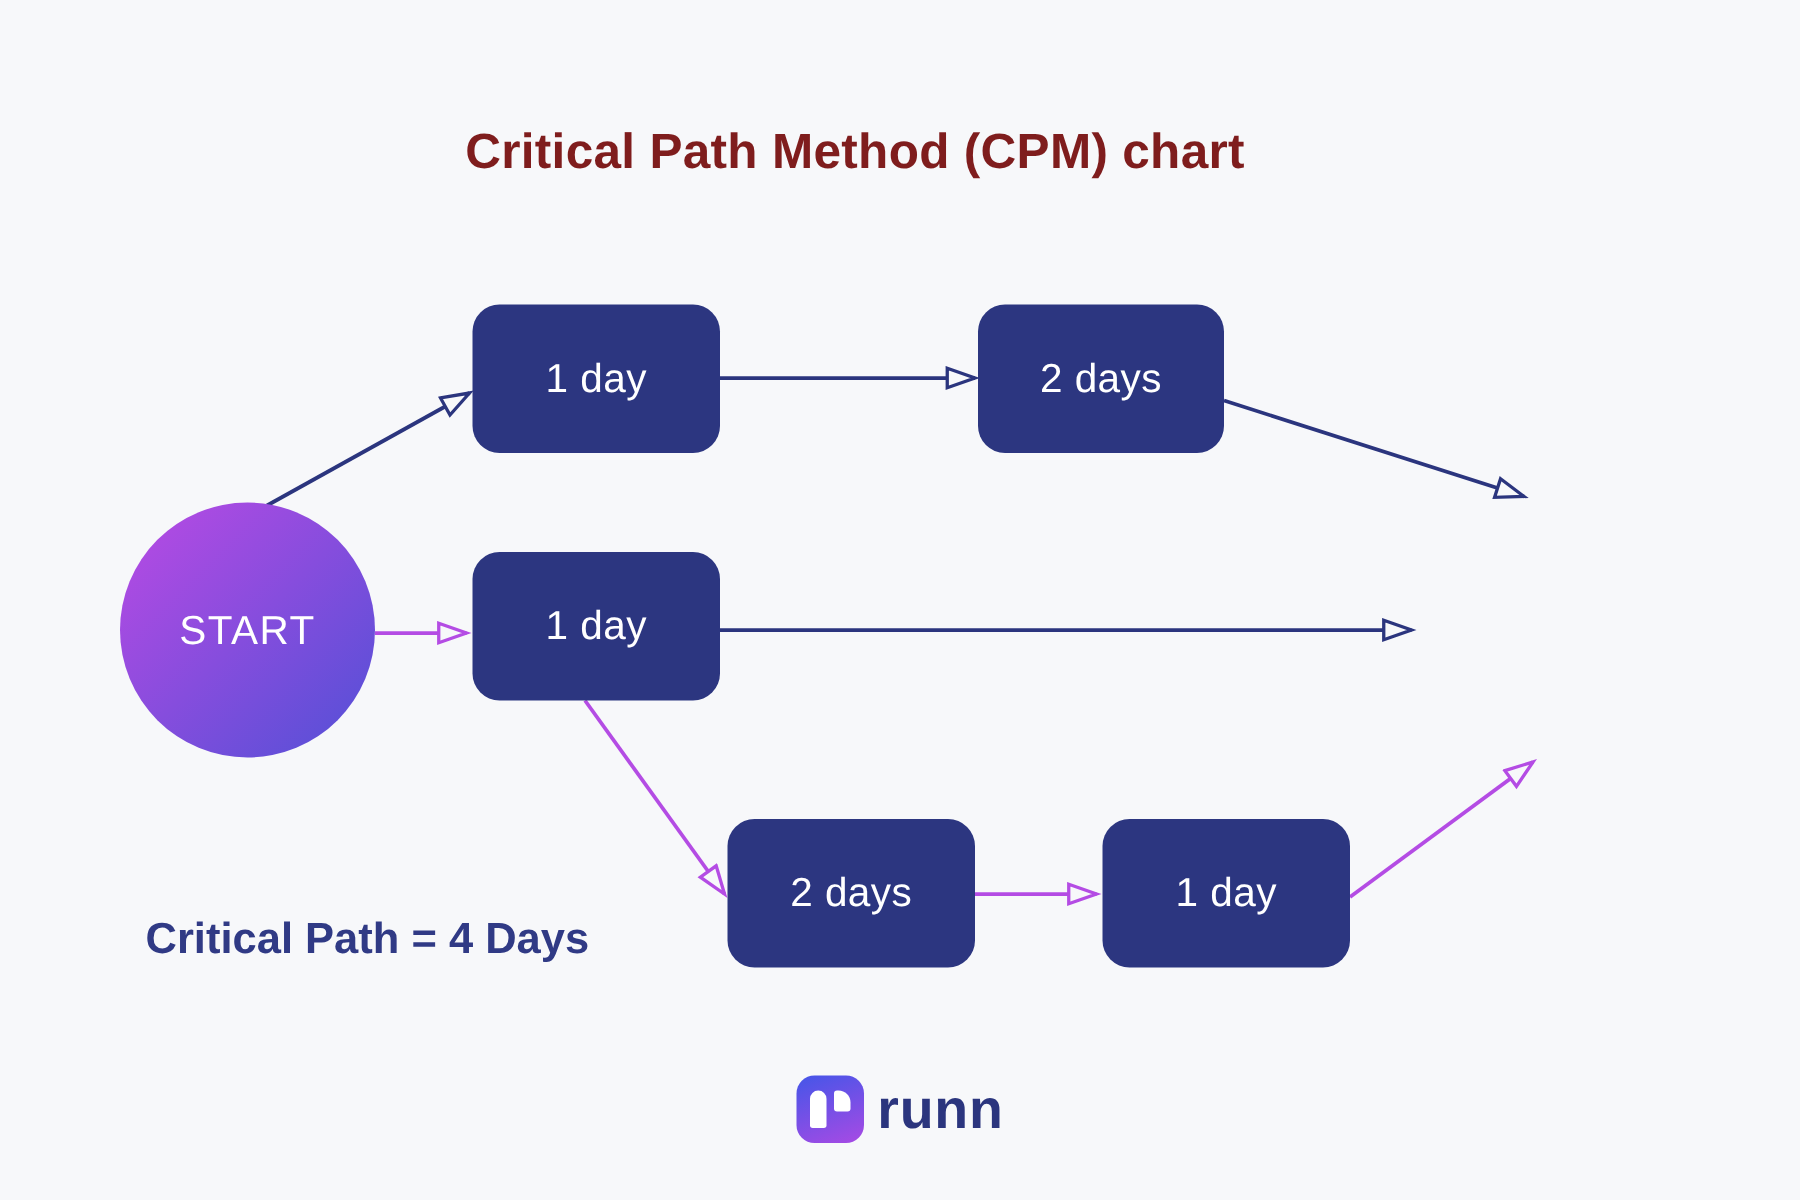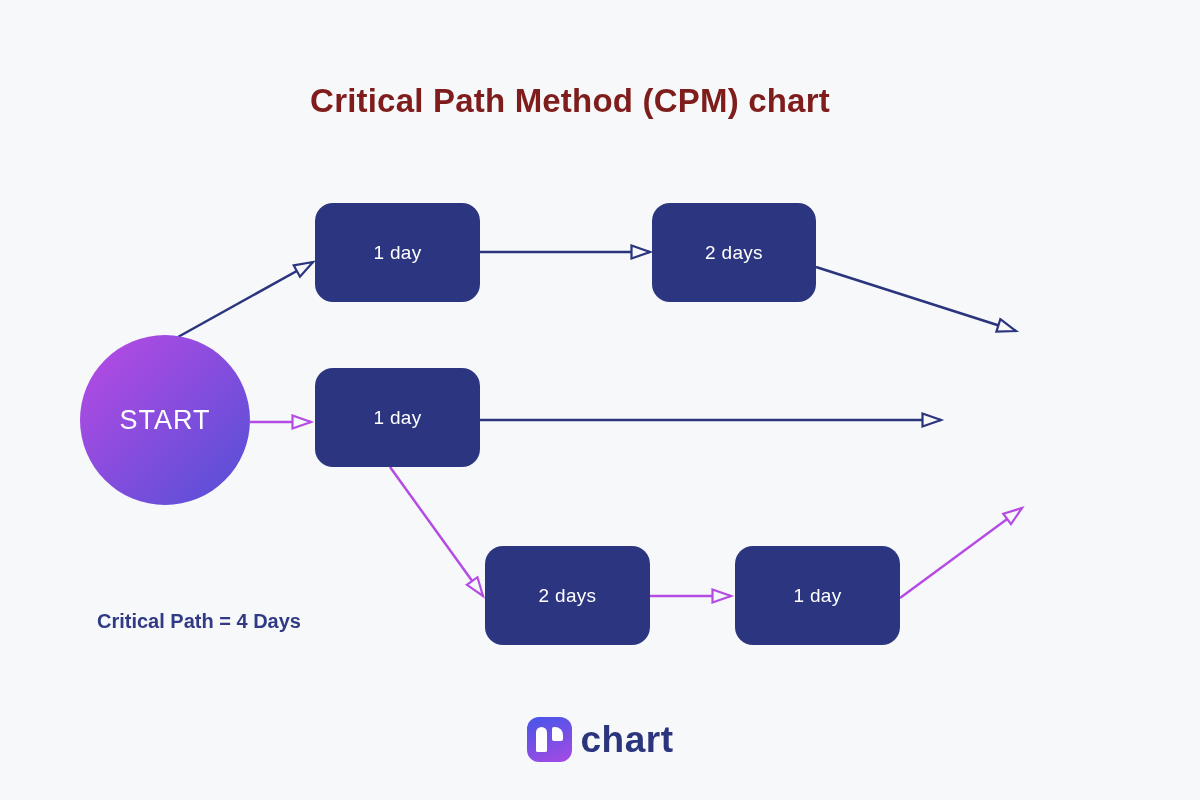--- a/index.html
+++ b/index.html
@@ -24,21 +24,21 @@
 
   svg.edges { position: absolute; inset: 0; width: 1200px; height: 800px; }
 
   .node-box {
     position: absolute;
     width: 165px; height: 99px;
     background: #2c3680;
     border-radius: 18px;
     display: flex; align-items: center; justify-content: center;
     color: #ffffff;
-    font-size: 19px;
+    font-size: 27px;
     letter-spacing: 0.3px;
   }
   .node-circle {
     position: absolute;
     border-radius: 50%;
     background: linear-gradient(135deg, #bb4ae4 0%, #5150d6 100%);
     display: flex; align-items: center; justify-content: center;
     color: #ffffff;
     font-size: 27px;
     letter-spacing: 1px;
@@ -48,21 +48,21 @@
 
   #node-task-top-1    { left: 315px; top: 203px; }
   #node-task-top-2    { left: 652px; top: 203px; width: 164px; }
   #node-task-mid-1    { left: 315px; top: 368px; }
   #node-task-bottom-1 { left: 485px; top: 546px; }
   #node-task-bottom-2 { left: 735px; top: 546px; }
 
   .caption {
     position: absolute;
     left: 97px; top: 610px;
-    font-size: 20px;
+    font-size: 29px;
     font-weight: bold;
     color: #303a85;
   }
 
   .logo {
     position: absolute;
     left: 0; width: 1200px; top: 717px;
     display: flex; align-items: center; justify-content: center;
     gap: 9px;
   }
@@ -144,16 +144,16 @@
   </div>
 
 
   <div class="caption">Critical Path = 4 Days</div>
 
   <div class="logo">
     <div class="logo-icon">
       <div class="stem"></div>
       <div class="arm"></div>
     </div>
-    <div class="logo-text">chart</div>
+    <div class="logo-text">runn</div>
   </div>
 
 </div>
 
 </body></html>

